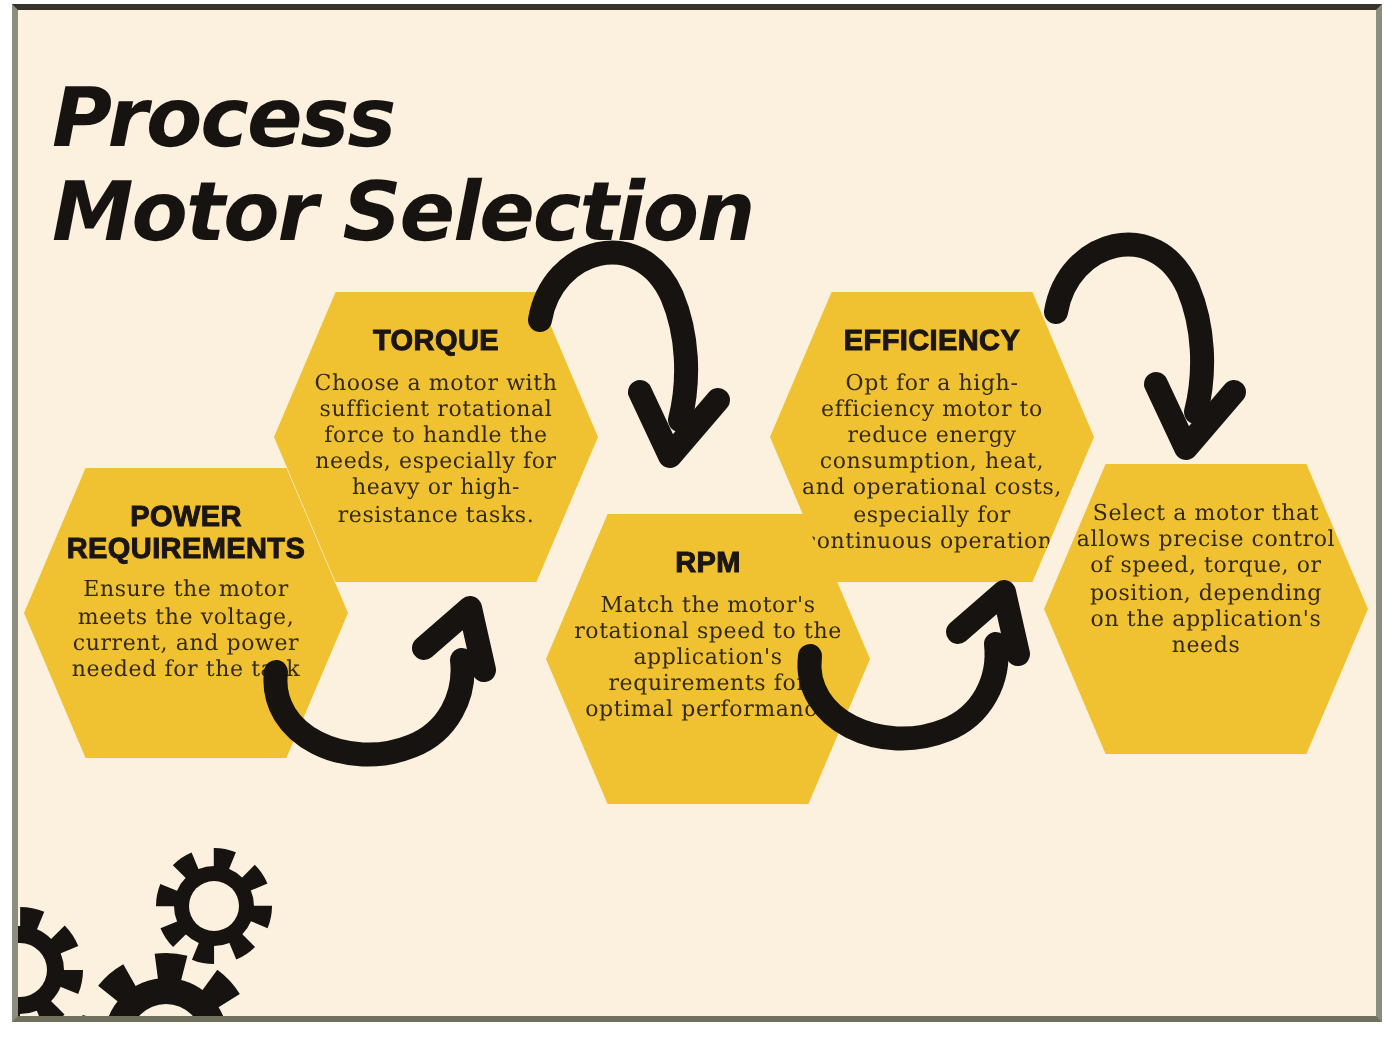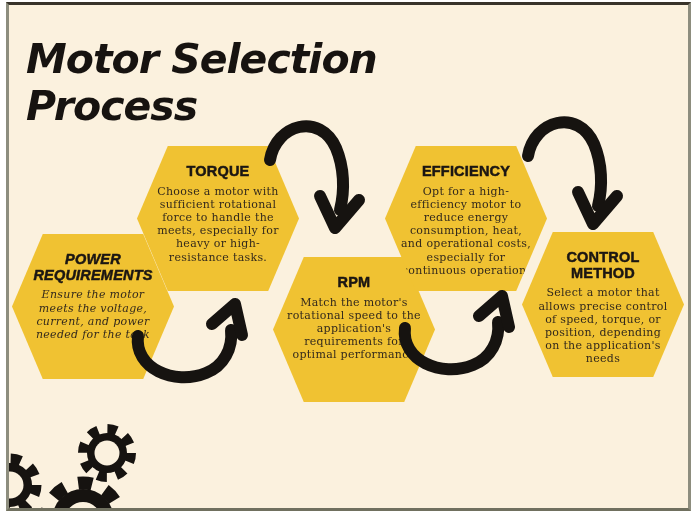--- a/index.html
+++ b/index.html
@@ -49,67 +49,66 @@
     -webkit-text-stroke: 0.5px #1b1613;
     font-size: 14.5px; line-height: 1.08; letter-spacing: 0.2px;
     color: #1b1613;
   }
   .hex p {
     margin: 0; max-width: 136px;
     font-family: "DejaVu Serif", serif;
     font-size: 11px; line-height: 1.2; letter-spacing: 0.3px;
     color: #33291c;
   }
-  .hex1 { left: 3px;   top: 229px; font-style: italic; }
+  .hex1 { left: 3px;   top: 229px; }
   .hex2 { left: 128px; top: 141px; }
   .hex3 { left: 264px; top: 228px; margin-top: 24px; }
   .hex4 { left: 376px; top: 141px; }
   .hex5 { left: 513px; top: 227px; }
   .arrow, .gears { position: absolute; }
   .arrow path { stroke: #161310; stroke-width: 12; fill: none;
                 stroke-linecap: round; stroke-linejoin: round; }
   .a1 { left: 119px; top: 285px; }
   .a2 { left: 253px; top: 113px; }
   .a3 { left: 386px; top: 277px; }
   .a4 { left: 511px; top: 109px; }
   .gears { left: -10px; top: 398px; }
 </style>
 </head>
 <body>
 
 <div class="frame">
   <div class="canvas">
 
     <h1 class="title">
+      <span>Process</span>
       <span>Motor Selection</span>
-      <span>Process</span>
     </h1>
 
     <div class="hex hex1">
       <h2>POWER REQUIREMENTS</h2>
       <p>Ensure the motor meets the voltage, current, and power needed for the task</p>
     </div>
 
     <div class="hex hex2">
       <h2>TORQUE</h2>
-      <p>Choose a motor with sufficient rotational force to handle the meets, especially for heavy or high-resistance tasks.</p>
+      <p>Choose a motor with sufficient rotational force to handle the needs, especially for heavy or high-resistance tasks.</p>
     </div>
 
     <div class="hex hex3">
       <h2>RPM</h2>
       <p>Match the motor's rotational speed to the application's requirements for optimal performance</p>
     </div>
 
     <div class="hex hex4">
       <h2>EFFICIENCY</h2>
       <p>Opt for a high-efficiency motor to reduce energy consumption, heat, and operational costs, especially for continuous operation.</p>
     </div>
 
     <div class="hex hex5">
-      <h2>CONTROL METHOD</h2>
       <p>Select a motor that allows precise control of speed, torque, or position, depending on the application's needs</p>
     </div>
 
     <svg class="arrow a1" width="128" height="104" viewBox="0 0 128 104" aria-hidden="true">
       <path d="M 10 46 C 6 78 46 96 78 83 C 96 76 105 58 103 40"></path>
       <path d="M 84 34 L 107 14 L 114 45"></path>
     </svg>
 
     <svg class="arrow a2" width="112" height="122" viewBox="0 0 112 122" aria-hidden="true">
       <path d="M 8 42 C 14 6 58 -6 74 30 C 82 49 83 72 78 92"></path>

